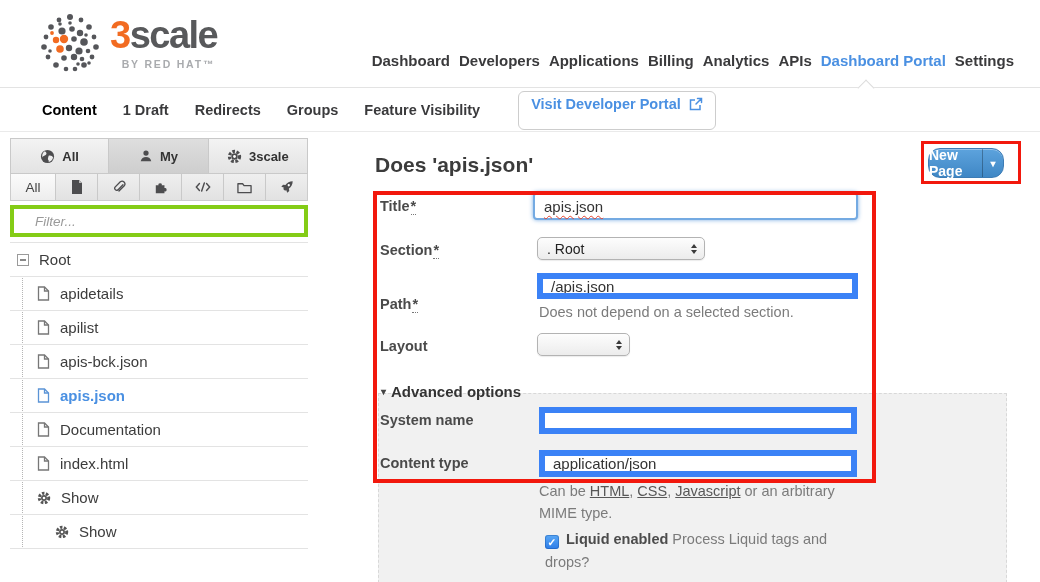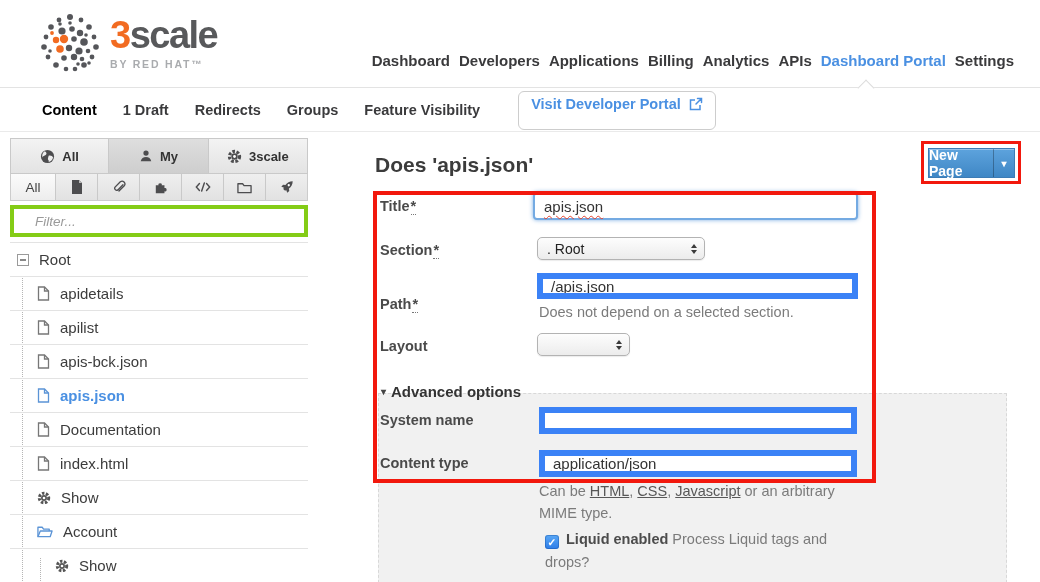--- a/index.html
+++ b/index.html
@@ -9,21 +9,21 @@
     font-family:"Liberation Sans", sans-serif; background:#fff; color:#3a3a3c;
   }
 
   
   .header { position:absolute; top:0; left:0; right:0; height:88px; background:#fff; border-bottom:1px solid #e3e3e3; }
   .logo { position:absolute; left:34px; top:7px; display:flex; align-items:center; cursor:pointer; }
   .logo-text { margin-left:4px; }
   .logo-name { font-size:38px; font-weight:bold; letter-spacing:-1.5px; line-height:1; }
   .logo-name .n3 { color:#f26b21; }
   .logo-name .rest { color:#58595b; }
-  .logo-tag { font-size:10.5px; font-weight:bold; color:#a9abae; letter-spacing:1.8px; text-align:left; margin-top:4px; padding-right:2px; }
+  .logo-tag { font-size:10.5px; font-weight:bold; color:#a9abae; letter-spacing:1.8px; text-align:right; margin-top:4px; padding-right:2px; }
   .top-nav { position:absolute; right:26px; top:52px; display:flex; gap:9px; font-size:15px; font-weight:bold; color:#3a3a3c; }
   .top-nav .item { cursor:pointer; white-space:nowrap; }
   .top-nav .item.active { color:#4a90e2; }
   .notch { position:absolute; top:82px; left:860px; width:12px; height:12px; background:#fff;
            border-left:1px solid #dcdcdc; border-top:1px solid #dcdcdc; transform:rotate(45deg); }
 
   
   .subnav { position:absolute; top:89px; left:0; right:0; height:43px; background:#fff; border-bottom:1px solid #eaeaea;
             display:flex; align-items:center; padding-left:42px; gap:26px; font-size:14.5px; font-weight:bold; color:#3a3a3c; }
   .subnav .item { cursor:pointer; white-space:nowrap; }
@@ -55,21 +55,21 @@
   .tree-row .ticon { display:flex; align-items:center; margin-right:10px; }
   .lvl0 { padding-left:7px; }
   .lvl1 { padding-left:27px; }
   .lvl2 { padding-left:45px; }
   .tree-row.selected { color:#4a90e2; font-weight:bold; }
 
   
   .page-title { position:absolute; left:375px; top:153px; font-size:21px; font-weight:bold; color:#3b3b3b; }
 
   .newpage-annotation { position:absolute; left:921px; top:141px; width:100px; height:43px; border:3px solid #f2180d; z-index:8; pointer-events:none; }
-  .newpage-btn { position:absolute; left:928px; top:148px; width:87px; height:30px; display:flex; border-radius:0;
+  .newpage-btn { position:absolute; left:928px; top:148px; width:76px; height:30px; display:flex; border-radius:12px;
                  border:1px solid #3d7cb5; background:linear-gradient(#5da3dd,#3f87c5); box-shadow:inset 0 1px 0 rgba(255,255,255,.35);
                  color:#fff; font-weight:bold; font-size:14px; cursor:pointer; z-index:7; }
   .newpage-main { flex:1; display:flex; align-items:center; justify-content:center; }
   .newpage-caret { width:21px; border-left:1px solid rgba(0,0,0,.28); display:flex; align-items:center; justify-content:center; font-size:10px; }
 
   .form-annotation { position:absolute; left:373px; top:191px; width:503px; height:292px; border:4px solid #f2180d; z-index:6; pointer-events:none; }
 
   .advanced-panel { position:absolute; left:378px; top:393px; width:629px; height:190px; background:#f1f1f1;
                     border:1px dashed #d8d8d8; border-bottom:none; z-index:0; }
 
@@ -333,29 +333,20 @@
         <span class="ticon">
           <svg width="14" height="14" viewBox="0 0 16 16">
               <circle cx="8" cy="8" r="5.4" fill="none" stroke="#555" stroke-width="3.4" stroke-dasharray="2.8 1.7"></circle>
               <circle cx="8" cy="8" r="3.4" fill="#555"></circle>
               <circle cx="8" cy="8" r="1.5" fill="#fff"></circle>
             </svg>
         </span>
         <span>Show</span>
       </div>
 
-      <div class="tree-row lvl1">
-        <span class="ticon">
-          <svg width="16" height="13" viewBox="0 0 17 13" fill="none" stroke="#5b94d6" stroke-width="1.4" stroke-linejoin="round">
-              <path d="M1 12V2h4.5L7 4h6v2"></path>
-              <path d="M3.5 6H16l-2 6H1z"></path>
-            </svg>
-        </span>
-        <span>Account</span>
-      </div>
 
       <div class="tree-row lvl2">
         <span class="ticon">
           <svg width="14" height="14" viewBox="0 0 16 16">
               <circle cx="8" cy="8" r="5.4" fill="none" stroke="#555" stroke-width="3.4" stroke-dasharray="2.8 1.7"></circle>
               <circle cx="8" cy="8" r="3.4" fill="#555"></circle>
               <circle cx="8" cy="8" r="1.5" fill="#fff"></circle>
             </svg>
         </span>
         <span>Show</span>

